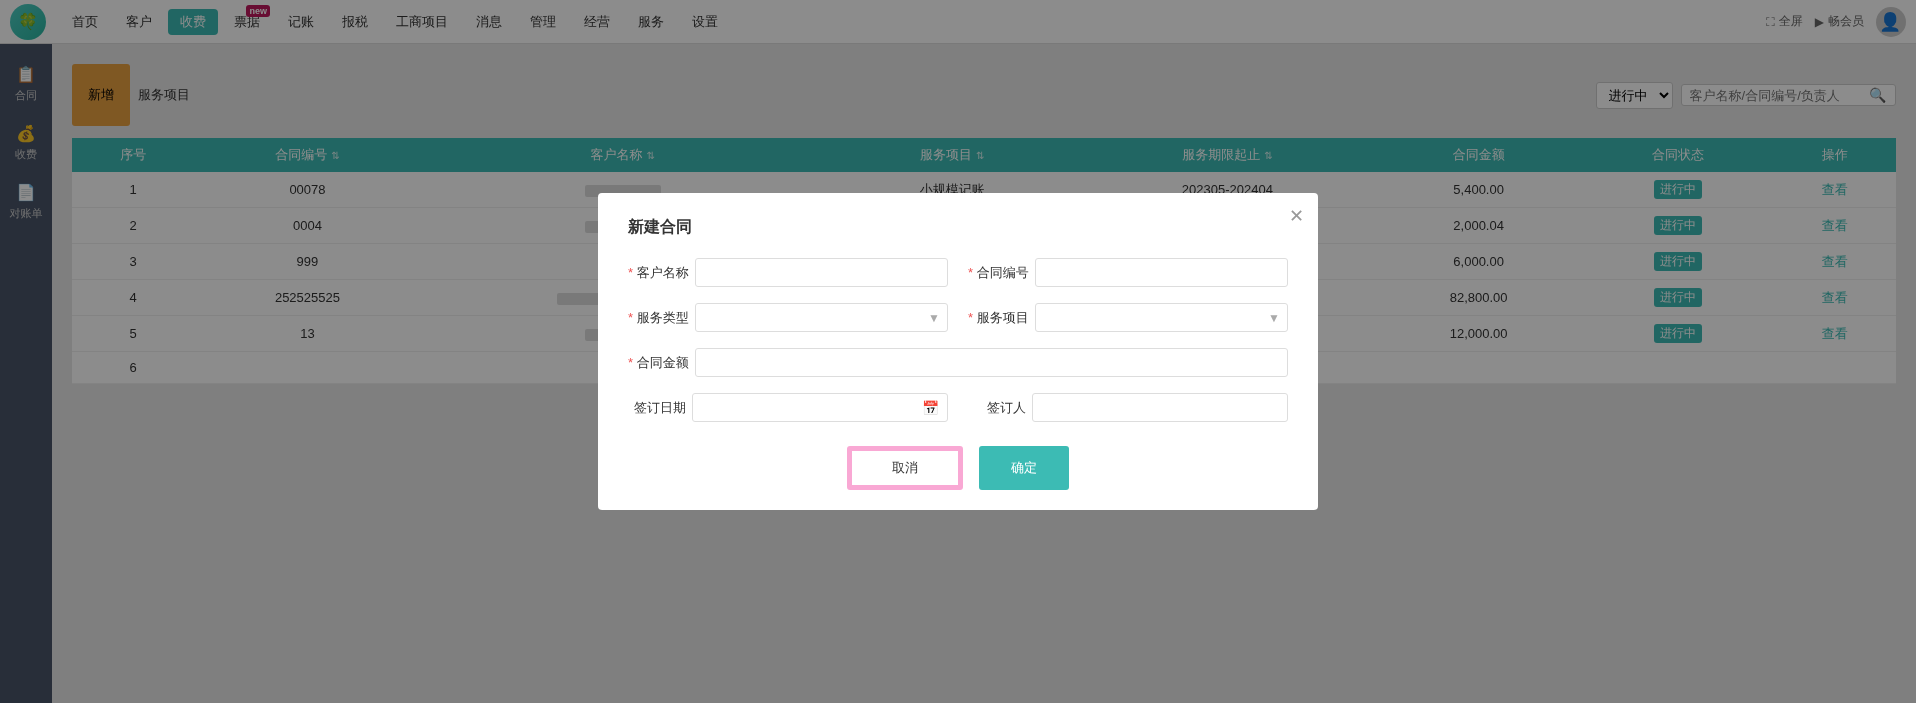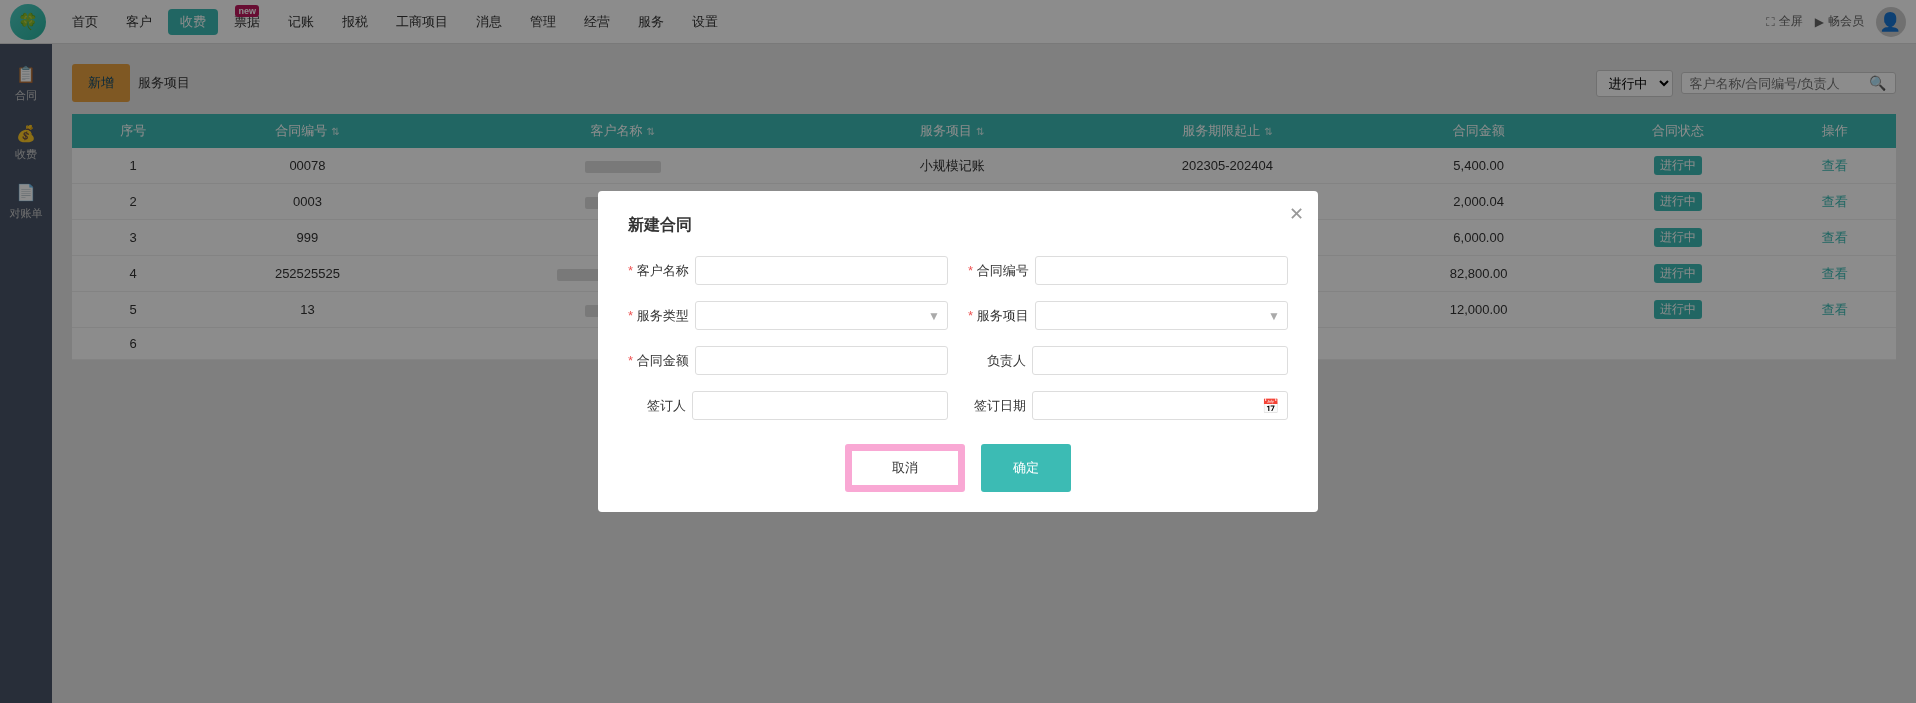--- a/index.html
+++ b/index.html
@@ -19,21 +19,21 @@
       display: flex; align-items: center; justify-content: center;
       color: white; font-size: 16px; margin-right: 14px; flex-shrink: 0;
     }
     .top-nav-items { display: flex; align-items: center; flex: 1; gap: 4px; }
     .nav-item {
       padding: 4px 12px; cursor: pointer; color: #333; border-radius: 3px;
       font-size: 13px; position: relative;
     }
     .nav-item.active { background: #3cbbb4; color: #fff; border-radius: 4px; }
     .nav-item .badge-new {
-      position: absolute; top: -4px; right: 13px;
+      position: absolute; top: -4px; right: 2px;
       background: #be185d; color: #fff; font-size: 9px;
       padding: 1px 3px; border-radius: 3px; font-weight: bold;
     }
     .top-nav-right {
       display: flex; align-items: center; gap: 12px; font-size: 13px; color: #666;
     }
     .top-nav-right .btn-fullscreen, .top-nav-right .btn-member {
       display: flex; align-items: center; gap: 4px; cursor: pointer; font-size: 12px;
     }
     .top-nav-right .avatar {
@@ -64,22 +64,22 @@
       margin-top: 44px; margin-left: 52px;
       padding: 20px; min-height: calc(100vh - 44px);
       background: #e8e8e8;
     }
 
     
     .toolbar {
       display: flex; align-items: center; gap: 8px; margin-bottom: 12px;
     }
     .btn-new {
-      background: #e8a040; color: #0c4a6e; border: none;
-      padding: 10px 16px; border-radius: 3px; cursor: pointer; font-size: 13px;
+      background: #e8a040; color: #000000; border: none;
+      padding: 22px 16px; border-radius: 3px; cursor: pointer; font-size: 13px;
     }
     .toolbar-label { font-size: 13px; color: #333; }
 
     .filter-area { display: flex; align-items: center; gap: 8px; margin-left: auto; }
     .filter-select {
       border: 1px solid #ccc; border-radius: 3px; padding: 4px 8px;
       font-size: 13px; background: #fff; cursor: pointer;
     }
     .search-box {
       display: flex; align-items: center; border: 1px solid #ccc;
@@ -153,21 +153,21 @@
       font-size: 13px; outline: none;
     }
     .date-icon {
       position: absolute; right: 8px; top: 50%; transform: translateY(-50%);
       color: #aaa; font-size: 14px; pointer-events: none;
     }
     .modal-footer {
       display: flex; justify-content: center; gap: 16px; margin-top: 24px;
     }
     .btn-cancel {
-      padding: 8px 40px; border: 7px solid #f9a8d4; border-radius: 3px;
+      padding: 8px 40px; border: 5px solid #f9a8d4; border-radius: 3px;
       background: #fff; color: #333; font-size: 13px; cursor: pointer;
     }
     .btn-confirm {
       padding: 8px 32px; border: none; border-radius: 3px;
       background: #3cbbb4; color: #fff; font-size: 13px; cursor: pointer;
     }
 
     .row-placeholder { display: inline-block; background: #ddd; border-radius: 2px; height: 12px; vertical-align: middle; }
   </style>
 </head>
@@ -254,21 +254,21 @@
           <td>00078</td>
           <td><span class="row-placeholder" style="width: 76px;"></span></td>
           <td>小规模记账</td>
           <td>202305-202404</td>
           <td>5,400.00</td>
           <td><span class="status-badge">进行中</span></td>
           <td><button class="btn-view">查看</button></td>
         </tr>
         <tr>
           <td>2</td>
-          <td>0003</td>
+          <td>0004</td>
           <td><span class="row-placeholder" style="width: 76px;"></span></td>
           <td>小规模记账</td>
           <td>202305-202404</td>
           <td>2,000.04</td>
           <td><span class="status-badge">进行中</span></td>
           <td><button class="btn-view">查看</button></td>
         </tr>
         <tr>
           <td>3</td>
           <td>999</td>
@@ -349,38 +349,34 @@
           <span class="select-arrow">▼</span>
         </div>
       </div>
     </div>
 
     <div class="form-row">
       <div class="form-group">
         <label class="form-label required">合同金额</label>
         <input class="form-input" type="text" style="">
       </div>
-      <div class="form-group">
-        <label class="form-label">负责人</label>
-        <input class="form-input" type="text" style="">
-      </div>
     </div>
 
     <div class="form-row">
-      <div class="form-group">
-        <label class="form-label">签订人</label>
-        <input class="form-input" type="text" style="">
-      </div>
       <div class="form-group">
         <label class="form-label">签订日期</label>
         <div class="date-wrap">
           <input class="date-input" type="text" style="">
           <span class="date-icon">📅</span>
         </div>
       </div>
+      <div class="form-group">
+        <label class="form-label">签订人</label>
+        <input class="form-input" type="text" style="">
+      </div>
     </div>
 
 
     <div class="modal-footer">
       <button class="btn-cancel">取消</button>
       <button class="btn-confirm">确定</button>
     </div>
   </div>
 </div>
 

